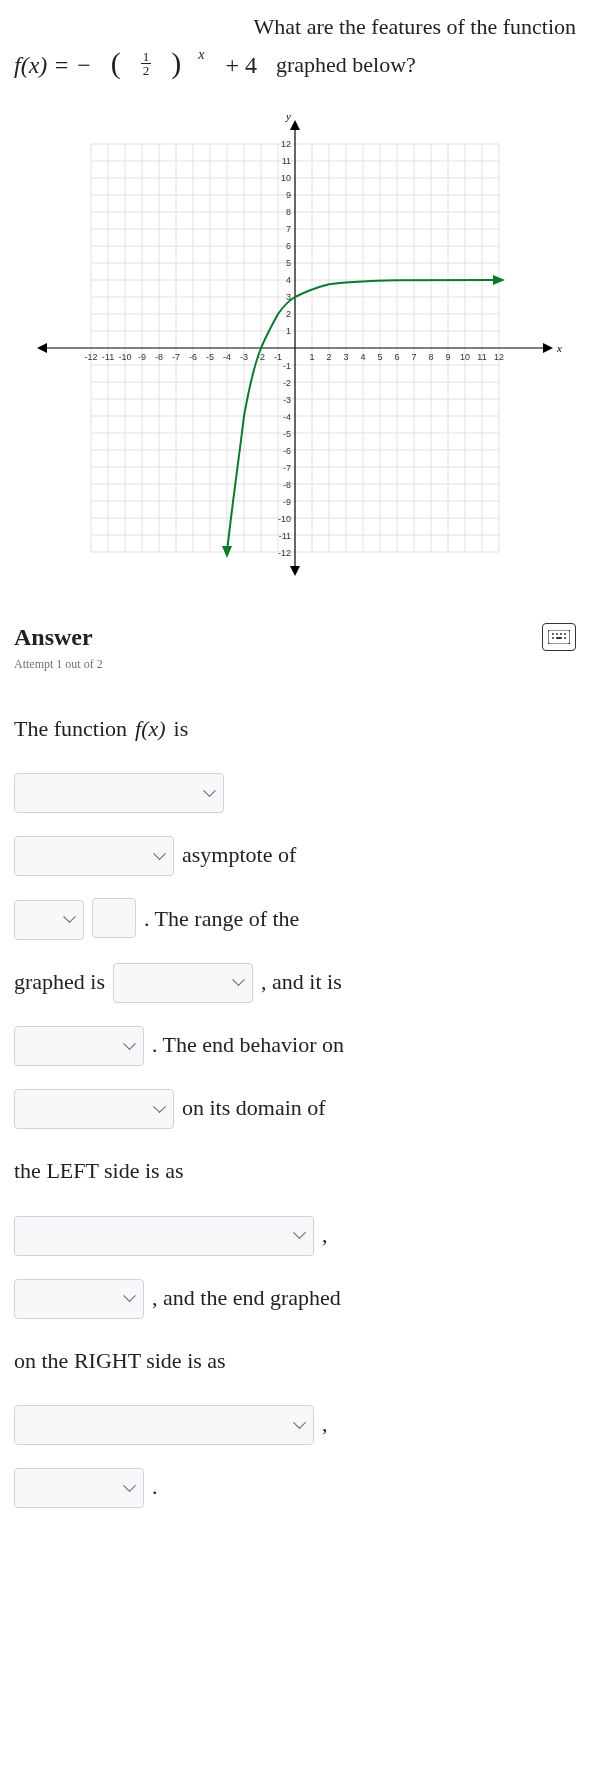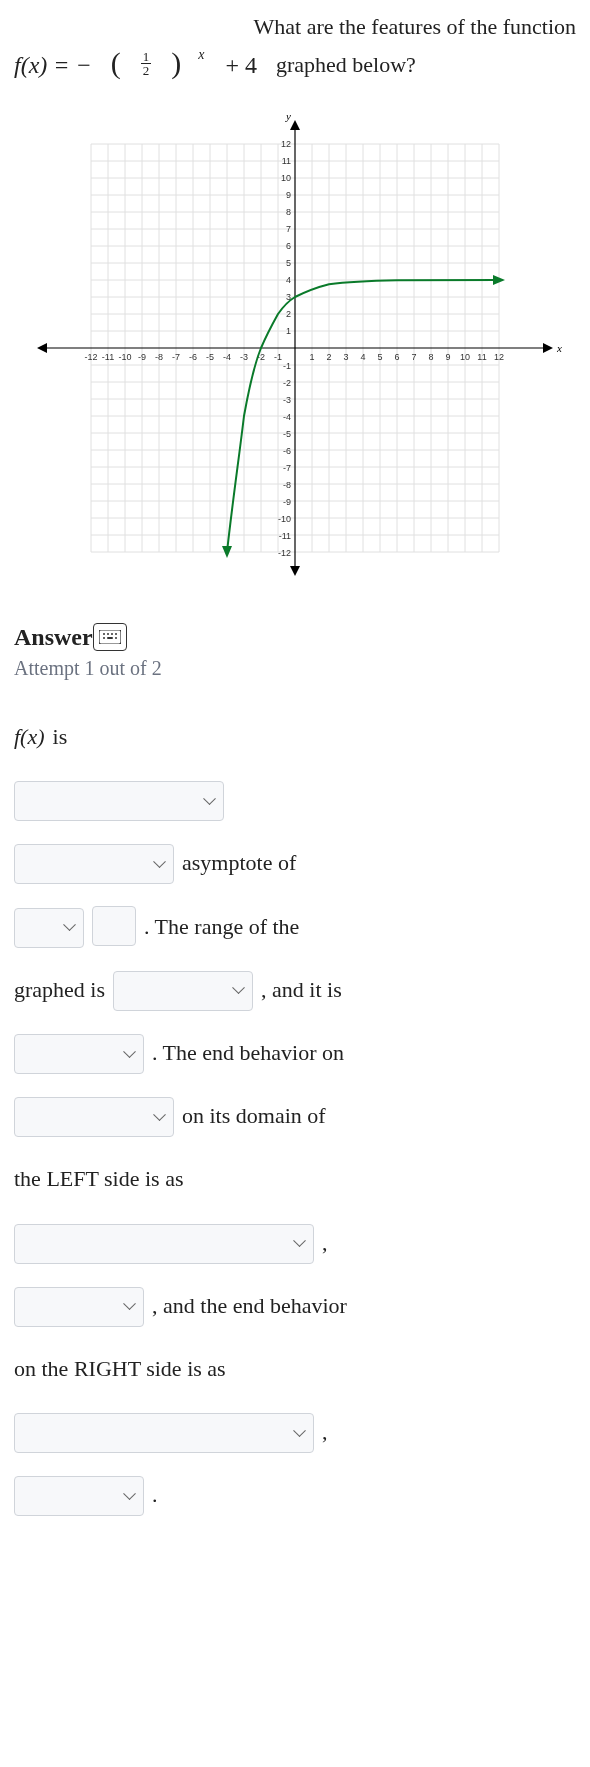--- a/index.html
+++ b/index.html
@@ -18,23 +18,23 @@
   .frac .den { padding: 0 2px; line-height:1;}
   .paren-big { font-size: 30px; font-style: normal; position:relative; top:-2px;}
   .sup { font-size: 14px; vertical-align: super; font-style: italic; position:relative; top:-10px; left:-2px;}
   .graph-wrap { display:flex; justify-content:center; margin: 30px 0 40px 0; }
   svg.graph { display:block; }
   .grid-line { stroke: #e0e0e0; stroke-width: 1; }
   .axis-line { stroke: #000; stroke-width: 1.2; }
   .curve { stroke: #0a7a2a; stroke-width: 2; fill: none; }
   .tick-text { font-size: 9px; font-family: Arial, sans-serif; fill:#333; }
   .axis-label { font-size: 11px; font-style: italic; font-family: 'Times New Roman', serif; }
-  .answer-row { display:flex; justify-content:flex-start; align-items:center; margin-top:10px;}
+  .answer-row { display:flex; justify-content:space-between; align-items:center; margin-top:10px;}
   .answer-heading { font-size: 24px; font-weight: bold; font-family: Georgia, serif; }
-  .attempt { color:#6b7280; font-size:20px; margin-top:6px; margin-bottom:28px;}
+  .attempt { color:#6b7280; font-size:12px; margin-top:6px; margin-bottom:28px;}
   .calc-icon { display:inline-flex; align-items:center; justify-content:center; width:34px; height:28px; border:1.5px solid #333; border-radius:4px; }
   .flow-body { font-size:22px; line-height:2.6; }
   .flow-body .line { display:flex; flex-wrap:wrap; align-items:center; gap:8px; margin-bottom:6px;}
   select.blank, input.blank {
     font-family: inherit;
     font-size: 18px;
     background: #f7f8fa;
     border: 1px solid #d0d4da;
     border-radius: 4px;
     height: 40px;
@@ -210,20 +210,21 @@
         <circle cx="17" cy="8" r="1" fill="#333"></circle>
         <rect x="8" y="7" width="6" height="2" rx="1" fill="#333"></rect>
       </svg>
   </div>
 </div>
 <div class="attempt">Attempt 1 out of 2</div>
 
 <div class="flow-body">
 
   <div class="line">
+    <span>The function </span>
     <span class="fx">f(x)</span>
     <span> is</span>
   </div>
 
   <div class="line">
     <span class="sel-wrap"><select class="blank" style="width:210px"><option></option></select></span>
   </div>
 
   <div class="line">
     <span class="sel-wrap"><select class="blank" style="width:160px"><option></option></select></span>
@@ -256,21 +257,21 @@
     <span>the LEFT side is as</span>
   </div>
 
   <div class="line">
     <span class="sel-wrap"><select class="blank" style="width:300px"><option></option></select></span>
     <span>,</span>
   </div>
 
   <div class="line">
     <span class="sel-wrap"><select class="blank" style="width:130px"><option></option></select></span>
-    <span>, and the end behavior</span>
+    <span>, and the end graphed</span>
   </div>
 
   <div class="line">
     <span>on the RIGHT side is as</span>
   </div>
 
   <div class="line">
     <span class="sel-wrap"><select class="blank" style="width:300px"><option></option></select></span>
     <span>,</span>
   </div>

